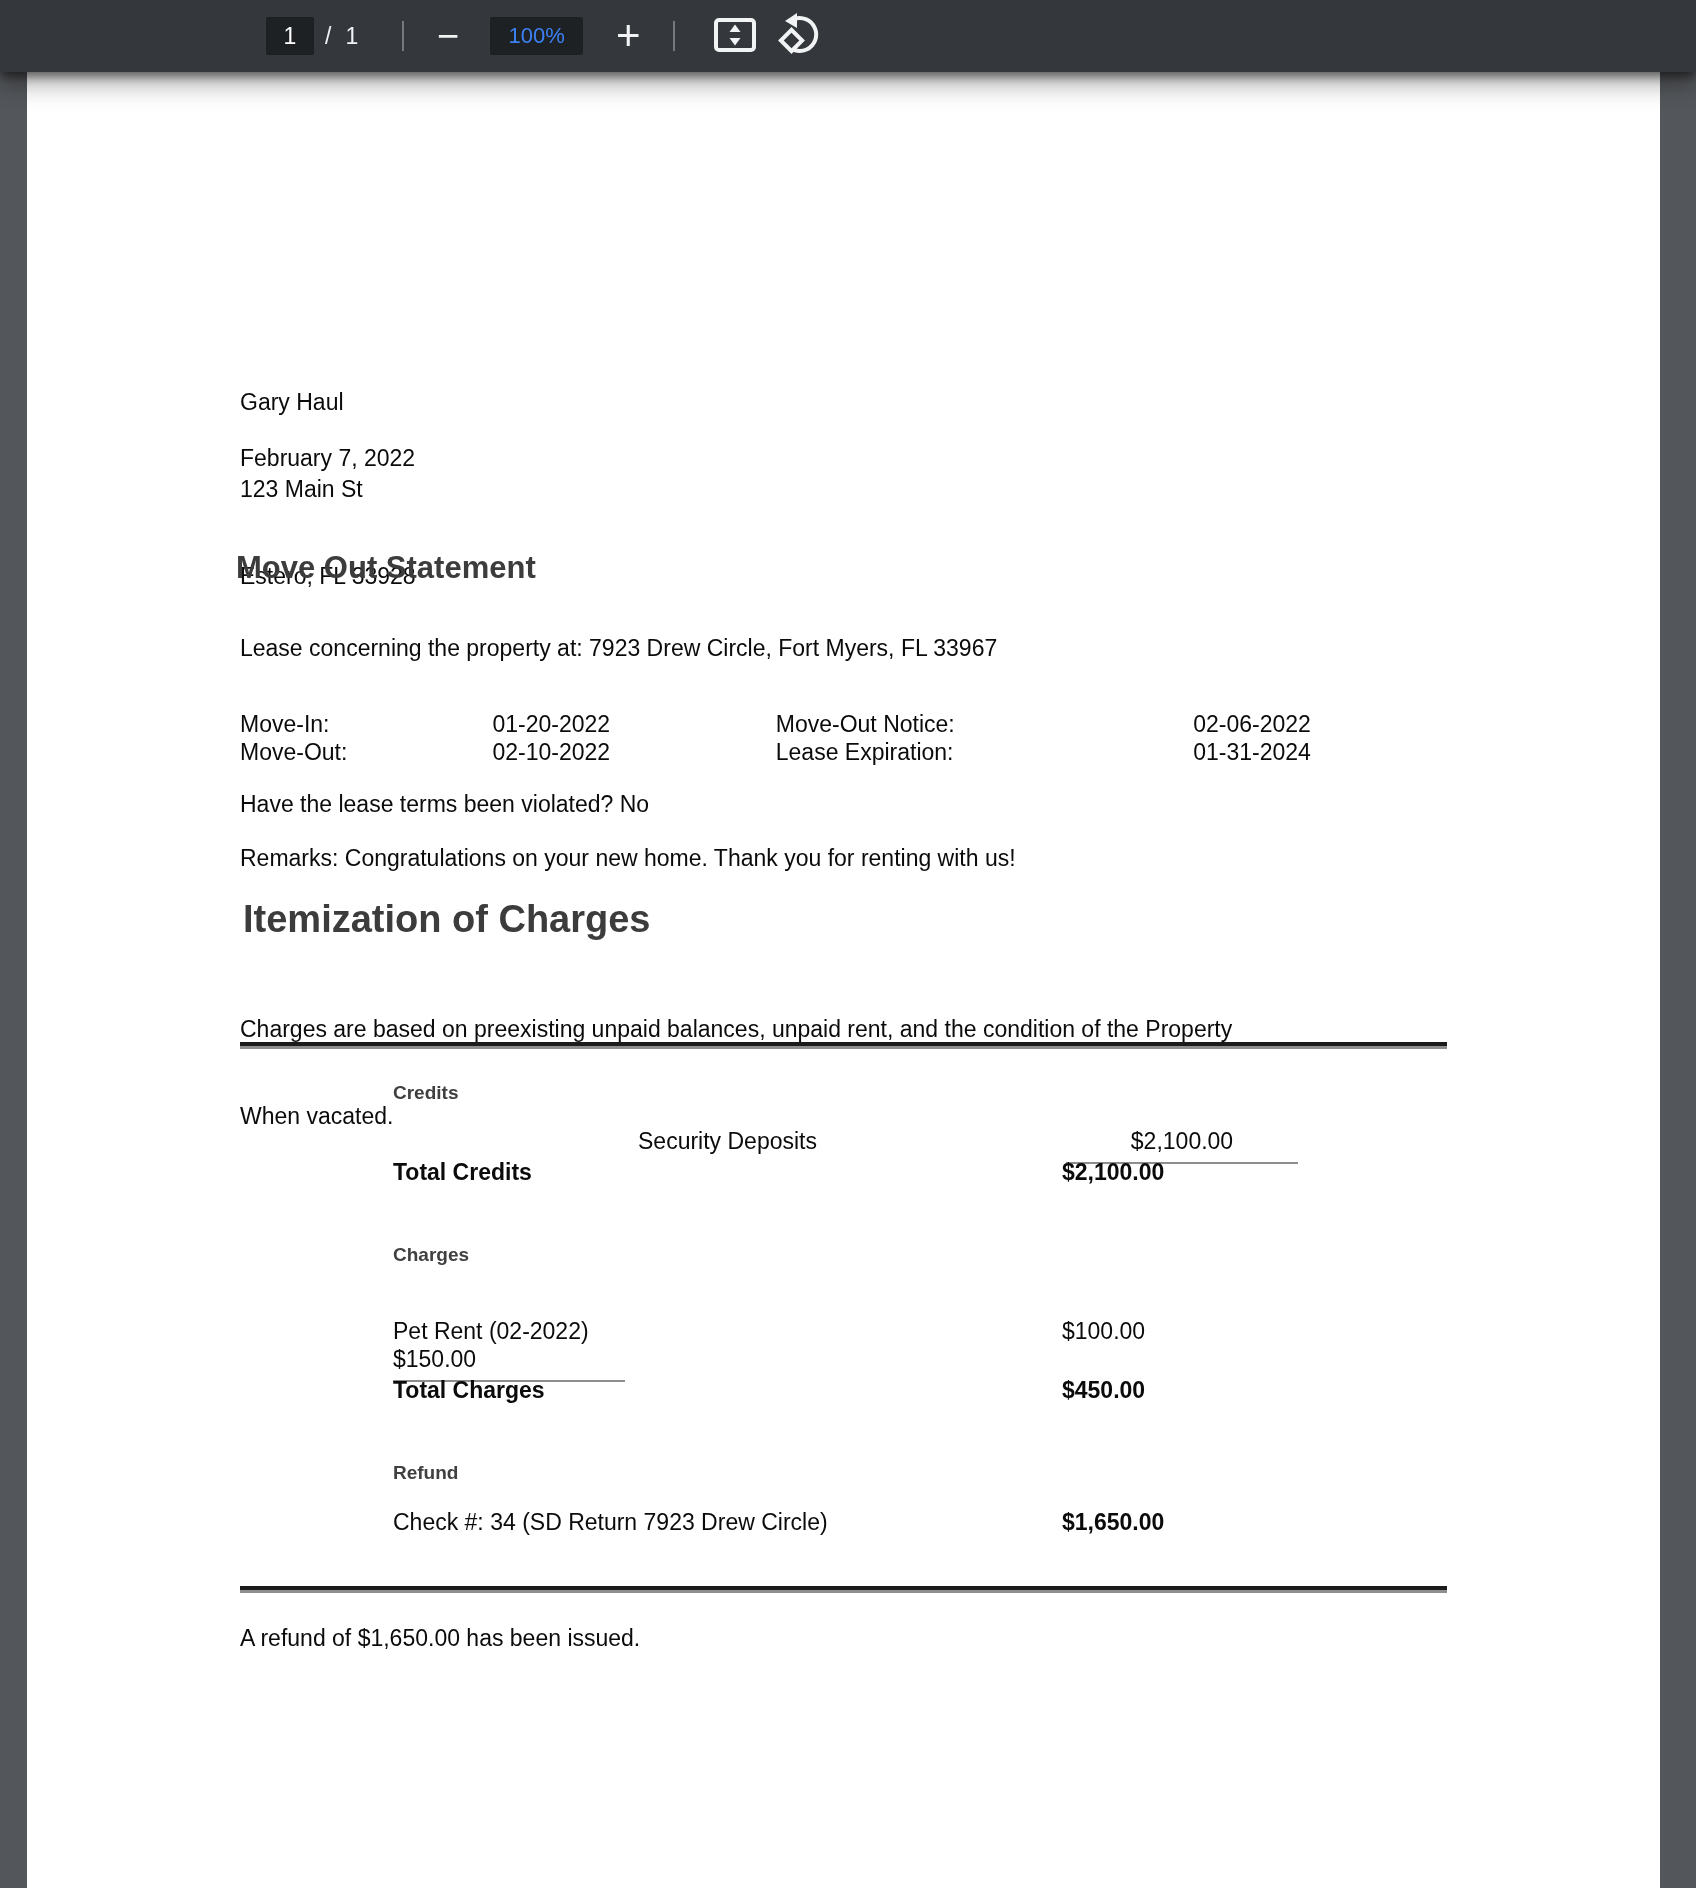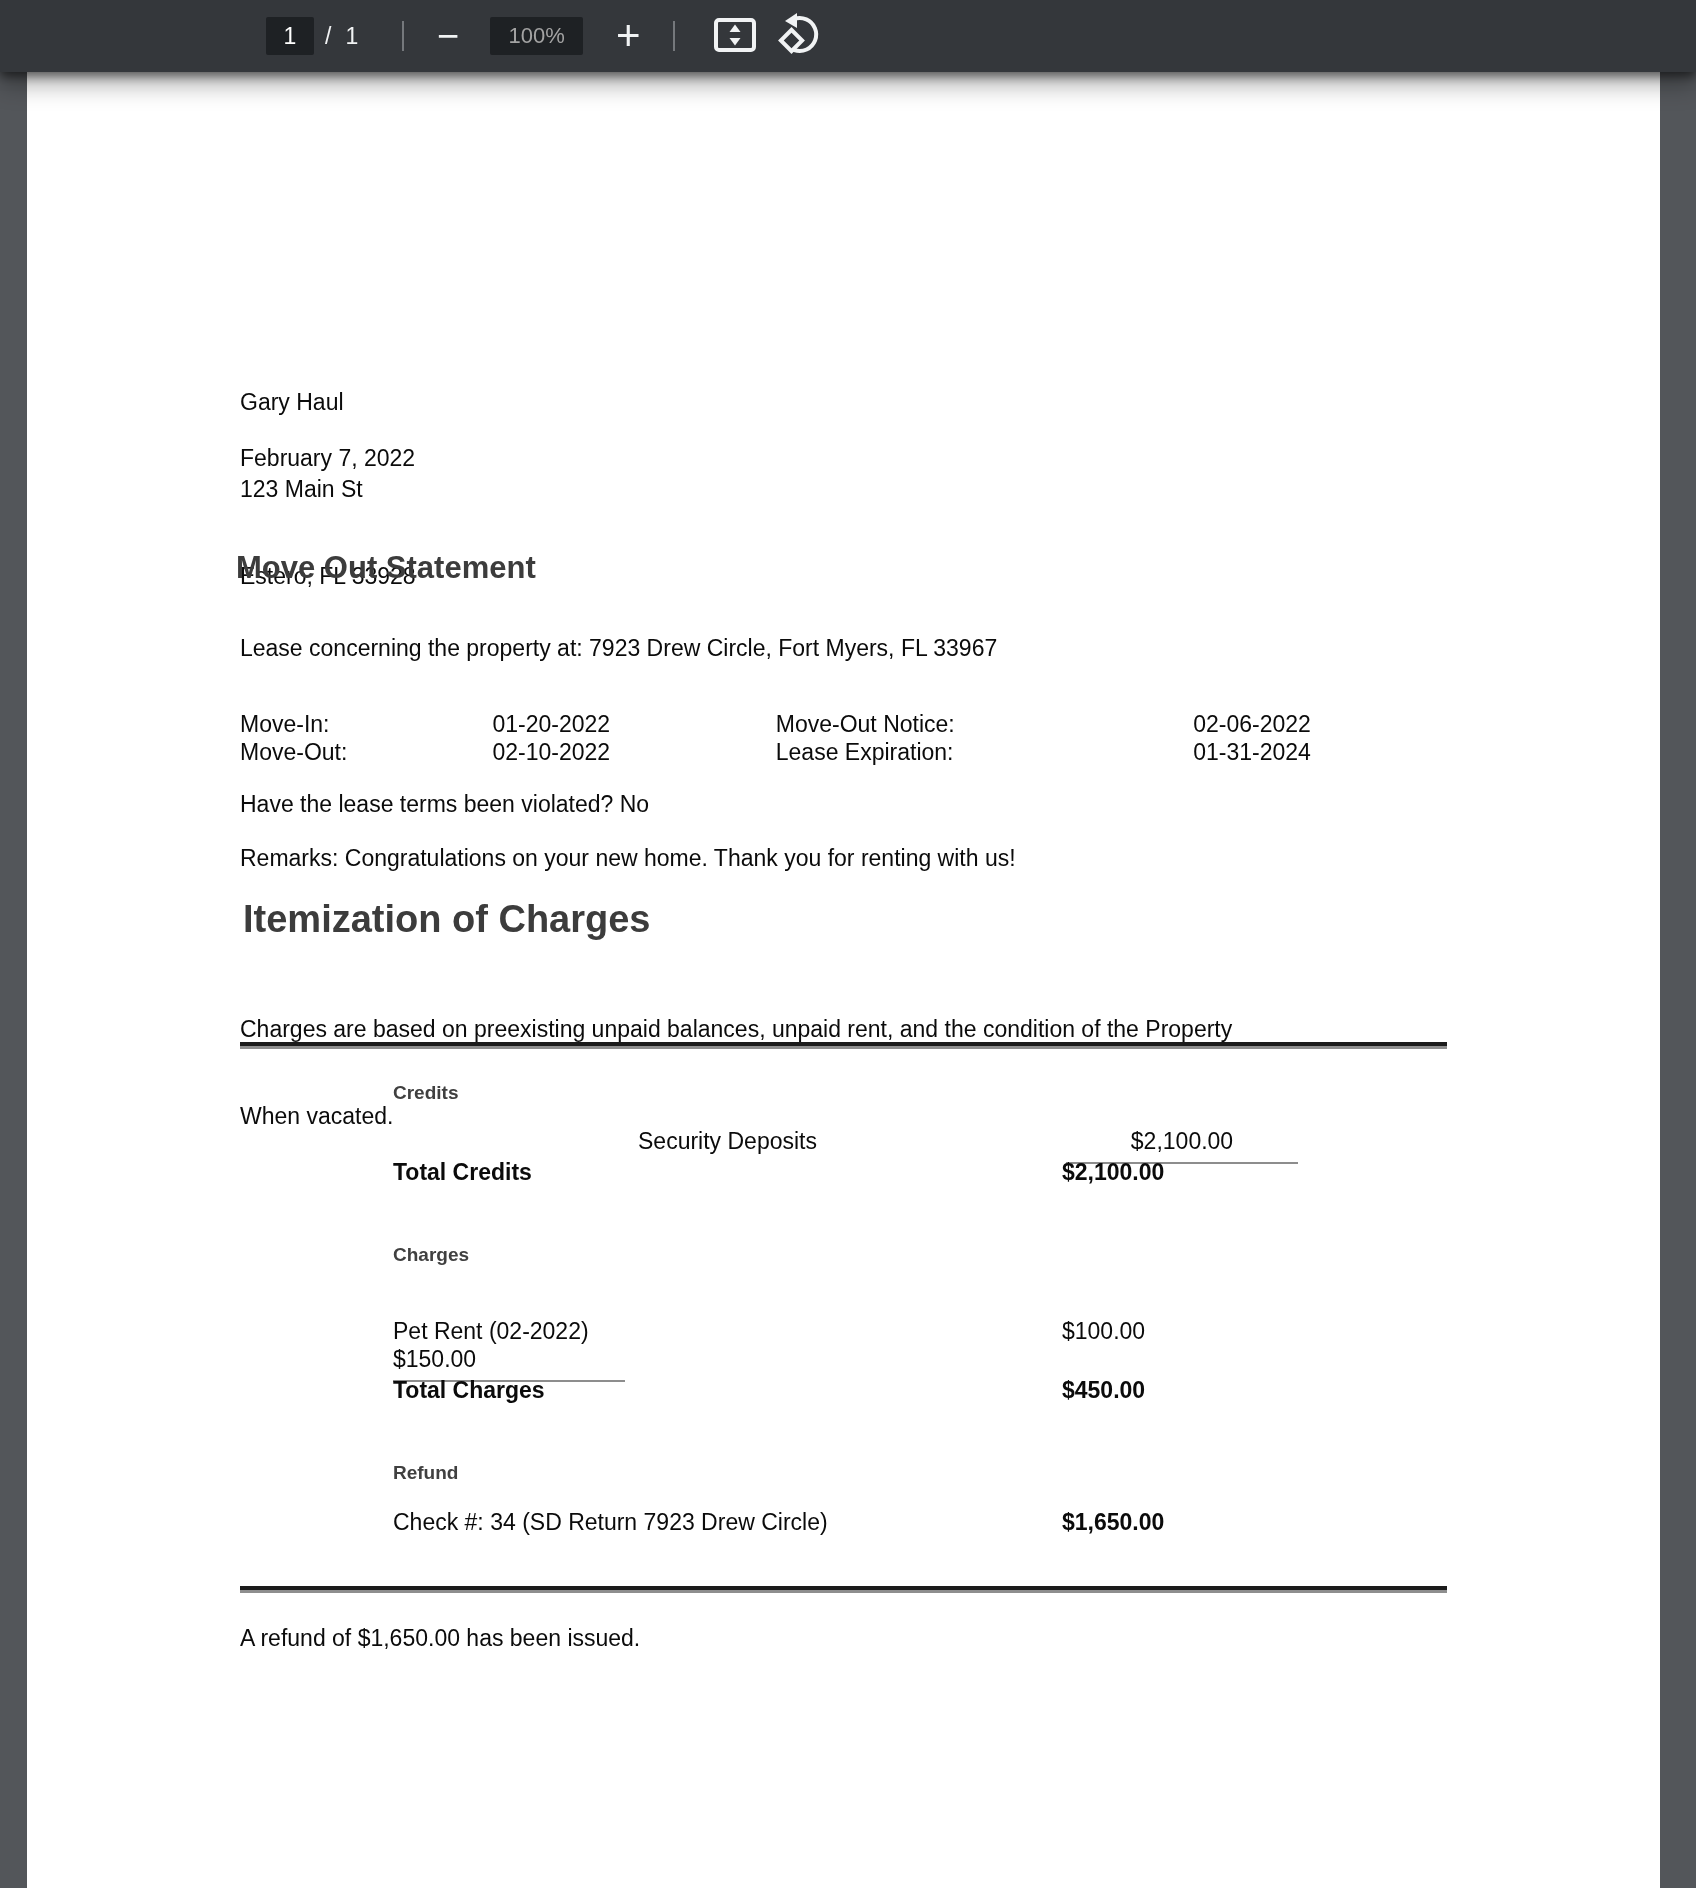--- a/index.html
+++ b/index.html
@@ -36,21 +36,21 @@
   .tb-btn {
     background: transparent; border: none; cursor: pointer;
     color: #f1f3f4; display: flex; align-items: center; justify-content: center;
     padding: 0;
   }
   .zoom-out-btn { margin-left: 26px; width: 36px; height: 40px; font-size: 38px; font-weight: 300; line-height: 0; }
   .zoom-box {
     margin-left: 24px;
     width: 93px; height: 38px;
     background: #1e2124; border-radius: 2px;
-    color: #a3a3a3; font-size: 22px;
+    color: #3b82f6; font-size: 22px;
     display: flex; align-items: center; justify-content: center;
   }
   .zoom-in-btn { margin-left: 26px; width: 38px; height: 44px; font-size: 42px; font-weight: 300; line-height: 0; }
   .divider2 { margin-left: 26px; }
   .fit-btn { margin-left: 36px; width: 48px; height: 44px; }
   .rotate-btn { margin-left: 16px; width: 50px; height: 46px; }
 
   
   .page {
     position: absolute; left: 27px; top: 72px;

